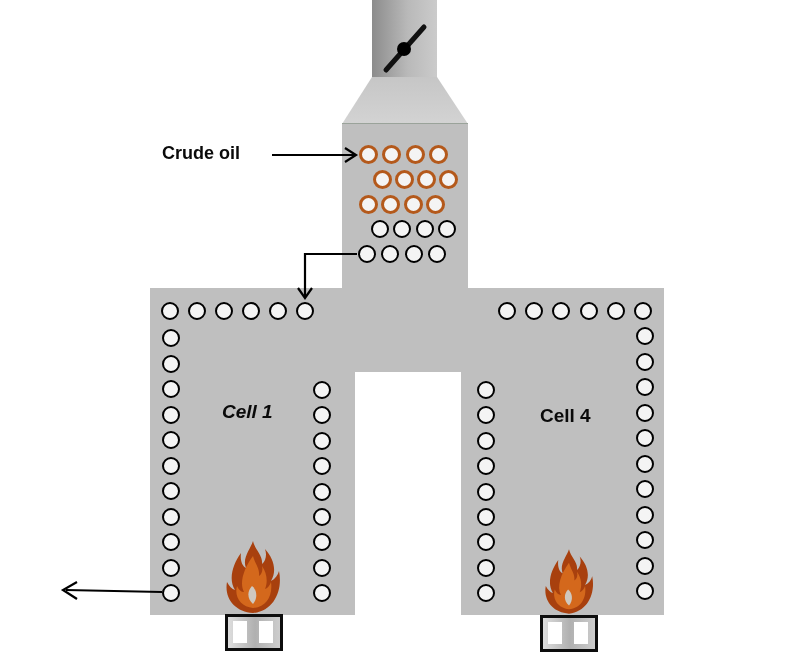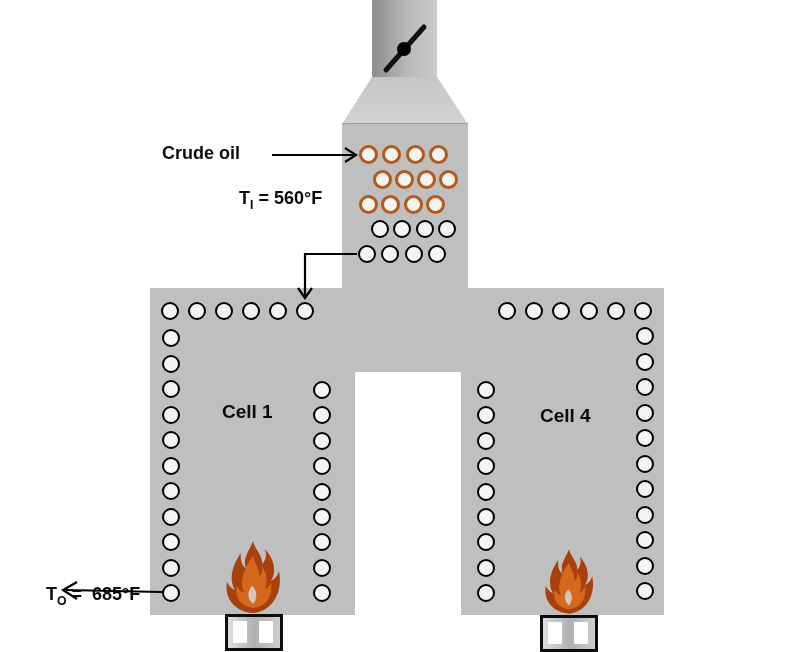--- a/index.html
+++ b/index.html
@@ -58,21 +58,21 @@
     position: absolute;
     font-weight: bold;
     white-space: pre;
     line-height: 1.1;
   }
   .label sub { font-size: 0.68em; line-height: 0; }
   .eq { margin-left: 5px; }
   .crude-oil { left: 162px; top: 144px; font-size: 18px; }
   .t-in      { left: 219px; top: 169px; font-size: 18px; }
   .t-out     { left: 26px;  top: 565px; font-size: 18px; }
-  .cell1     { left: 222px; top: 402px; font-size: 19px; }
+  .cell1     { left: 222px; top: 402px; font-size: 19px; font-style: italic; }
   .cell2     { left: 540px; top: 406px; font-size: 19px; }
   .flame { position: absolute; }
   .flame.f1 { left: 225px; top: 540px; }
   .flame.f2 { left: 544px; top: 548px; }
   .burner {
     position: absolute;
     width: 58px; height: 37px;
     box-sizing: border-box;
     background: linear-gradient(to right, #dedede, #b0b0b0 52%, #cdcdcd);
     border: 3px solid #0d0d0d;
@@ -208,24 +208,18 @@
     <div class="slot s1"></div>
     <div class="slot s2"></div>
   </div>
   <div class="burner b2">
     <div class="slot s1"></div>
     <div class="slot s2"></div>
   </div>
 
   <div class="label crude-oil">Crude oil</div>
 
-  <div class="label t-in">
-    <span>T</span><sub>I</sub><span class="eq">= 560°F</span>
-  </div>
-
-  <div class="label t-out">
-    <span>T</span><sub>O</sub><span class="eq">=&nbsp; 685°F</span>
-  </div>
+
 
   <div class="label cell1">Cell 1</div>
   <div class="label cell2">Cell 4</div>
 
 </div>
 
 </body></html>

